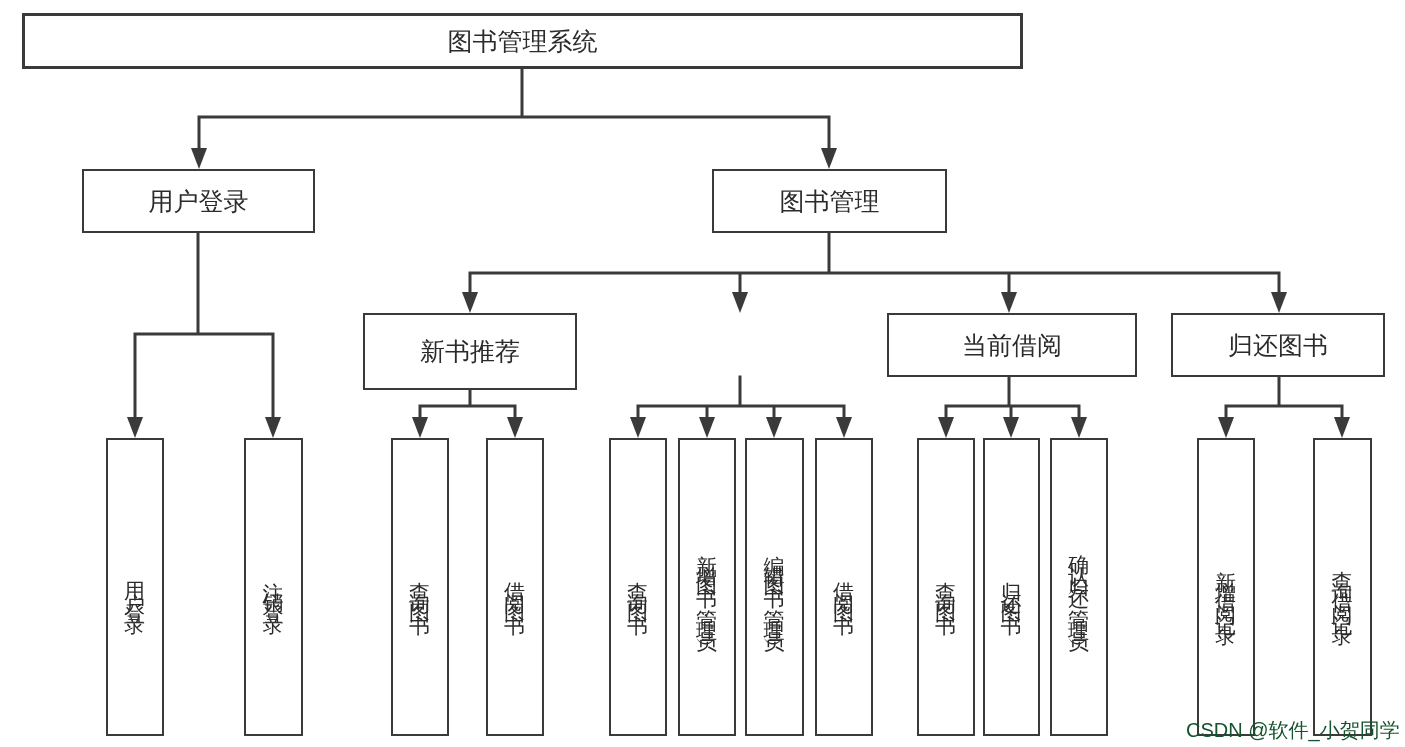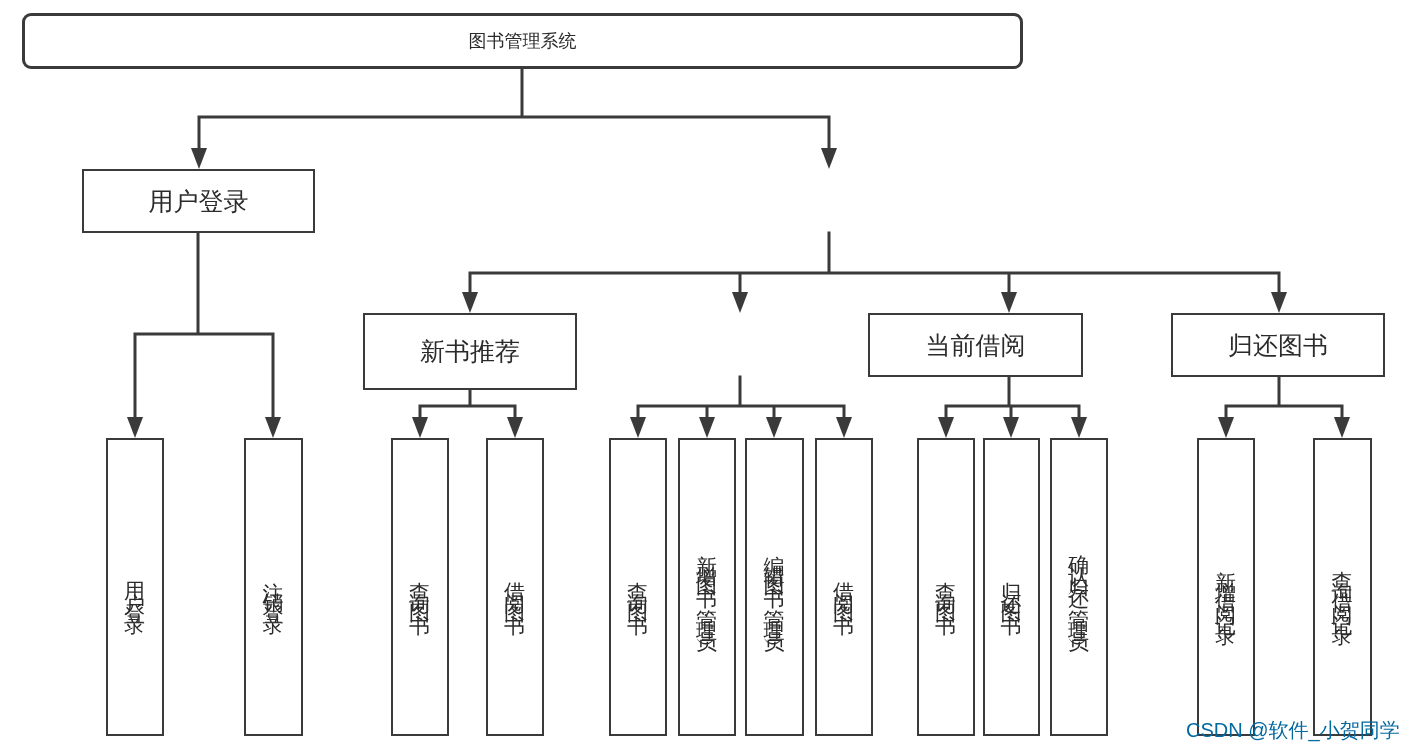--- a/index.html
+++ b/index.html
@@ -28,41 +28,40 @@
     box-sizing: border-box;
     border: 2.5px solid #3a3a3a;
     background: #ffffff;
     display: flex;
     align-items: center;
     justify-content: center;
     color: #2b2b2b;
   }
   .box.root {
     border-width: 3px;
-    font-size: 18px;
-    border-radius: 9px;
+    font-size: 25px;
   }
   .box.h {
     font-size: 25px;
   }
   .vtext {
     writing-mode: vertical-rl;
     text-orientation: mixed;
     font-size: 21px;
     letter-spacing: 11px;
     line-height: 1;
     white-space: nowrap;
   }
   .watermark {
     position: absolute;
     left: 1186px;
     top: 717px;
     width: 212px;
     font-size: 20px;
-    color: #0369a1;
+    color: #14532d;
     white-space: nowrap;
     text-align: right;
   }
 </style>
 </head>
 <body>
 
 <div id="stage">
 
   <svg id="connectors" viewBox="0 0 1405 747" xmlns="http://www.w3.org/2000/svg">
@@ -94,23 +93,24 @@
       <polygon points="1011,438 1003,417 1019,417"></polygon>
       <polygon points="1079,438 1071,417 1087,417"></polygon>
       <polygon points="1226,438 1218,417 1234,417"></polygon>
       <polygon points="1342,438 1334,417 1350,417"></polygon>
     </g>
   </svg>
 
   <div class="box root" style="left:22px; top:13px; width:1001px; height:56px;">图书管理系统</div>
 
   <div class="box h" style="left:82px; top:169px; width:233px; height:64px;">用户登录</div>
+  <div class="box h" style="left:712px; top:169px; width:235px; height:64px;">图书管理</div>
 
   <div class="box h" style="left:363px; top:313px; width:214px; height:77px;">新书推荐</div>
-  <div class="box h" style="left:868px; top:313px; width:215px; height:64px;">当前借阅</div>
+  <div class="box h" style="left:887px; top:313px; width:250px; height:64px;">当前借阅</div>
   <div class="box h" style="left:1171px; top:313px; width:214px; height:64px;">归还图书</div>
 
   <div class="box" style="left:106px; top:438px; width:58px; height:298px;">
     <span class="vtext">用户登录</span>
   </div>
   <div class="box" style="left:244px; top:438px; width:59px; height:298px;">
     <span class="vtext">注销登录</span>
   </div>
 
   <div class="box" style="left:391px; top:438px; width:58px; height:298px;">

